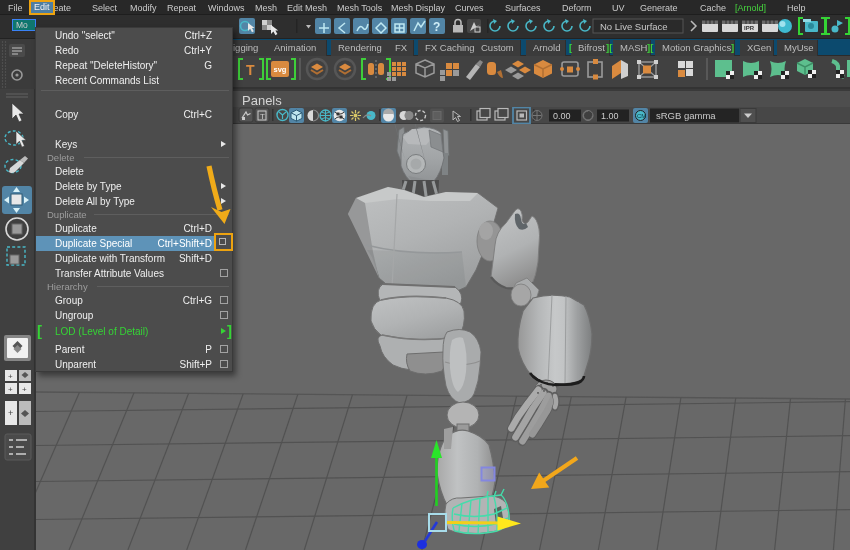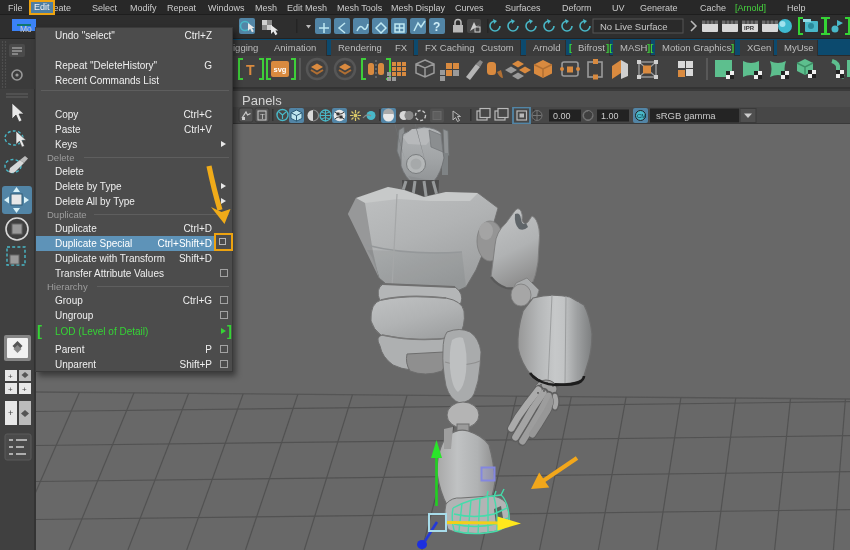--- a/index.html
+++ b/index.html
@@ -68,21 +68,21 @@
       <span style="left:505px">Surfaces</span>
       <span style="left:562px">Deform</span>
       <span style="left:612px">UV</span>
       <span style="left:640px">Generate</span>
       <span style="left:700px">Cache</span>
       <span style="left:787px">Help</span>
       <span class="hl" style="left:29px">Edit</span>
       <span class="grn" style="left:735px">[Arnold]</span>
     </div>
     <div id="status">
-      <div class="abs" style="left:12px;top:4px;width:24px;height:12px;background:#0f766e;border:5px solid #3b82f6;font-size:8.5px;color:#ccc;line-height:11px;padding-left:3px">Mo</div>
+      <div class="abs" style="left:12px;top:4px;width:24px;height:12px;background:#0f766e;border:1px solid #3b82f6;font-size:8.5px;color:#ccc;line-height:11px;padding-left:3px">Mo</div>
       <svg class="abs" style="left:233px;top:0" width="617" height="24" viewBox="0 0 617 24">
         <rect x="6" y="3" width="16" height="16" rx="2" fill="#5285a6"></rect>
         <circle cx="12" cy="11" r="4.5" fill="none" stroke="#49b8c8" stroke-width="1.6"></circle>
         <path d="M15 8 l0 8 2.2 -2.2 1.8 3.4 1.8 -1 -1.8 -3.2 2.6 0 z" fill="#e8e8e8"></path>
         <g fill="#cfcfcf">
           <rect x="29" y="5" width="5" height="5"></rect>
           <rect x="34" y="10" width="5" height="5"></rect>
         </g>
         <g fill="#8a8a8a">
           <rect x="34" y="5" width="5" height="5"></rect>
@@ -647,35 +647,35 @@
         <rect x="445.5" y="343.5" width="13" height="13" fill="rgba(150,152,230,0.28)" stroke="#8487e0" stroke-width="2"></rect>
         <line x1="541.0" y1="334.0" x2="505.9" y2="357.7" stroke="#f2a71b" stroke-width="4.2"></line>
         <polygon points="495.0,365.0 503.2,348.6 506.5,353.4 510.0,358.7 513.3,363.5" fill="#f2a71b"></polygon>
       </svg>
     </div>
     <div id="menu">
       <div class="mi" style="top:0px">
         <span class="lab">Undo "select"</span>
         <span class="sc">Ctrl+Z</span>
       </div>
+      <div class="mi" style="top:15px">
+        <span class="lab">Redo</span>
+        <span class="sc">Ctrl+Y</span>
+      </div>
       <div class="mi" style="top:30px">
         <span class="lab">Repeat "DeleteHistory"</span>
         <span class="sc">G</span>
       </div>
       <div class="mi" style="top:45px">
         <span class="lab">Recent Commands List</span>
       </div>
       <div class="sep" style="top:62px"></div>
       <div class="mi" style="top:79px">
         <span class="lab">Copy</span>
         <span class="sc">Ctrl+C</span>
-      </div>
-      <div class="mi" style="top:94px">
-        <span class="lab">Paste</span>
-        <span class="sc">Ctrl+V</span>
       </div>
       <div class="mi" style="top:109px">
         <span class="lab">Keys</span>
         <span class="arr" style=""></span>
       </div>
       <div class="hdr" style="top:123px">
         <span class="lab">Delete</span>
         <div class="rule" style="width:145px"></div>
       </div>
       <div class="mi" style="top:136px">

